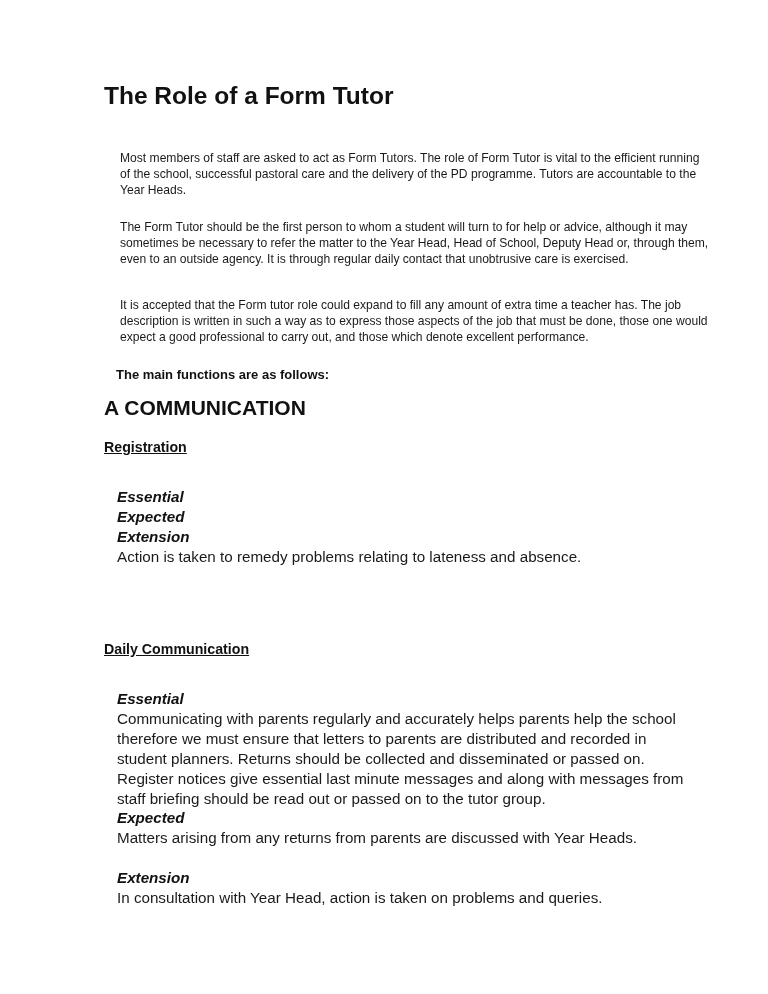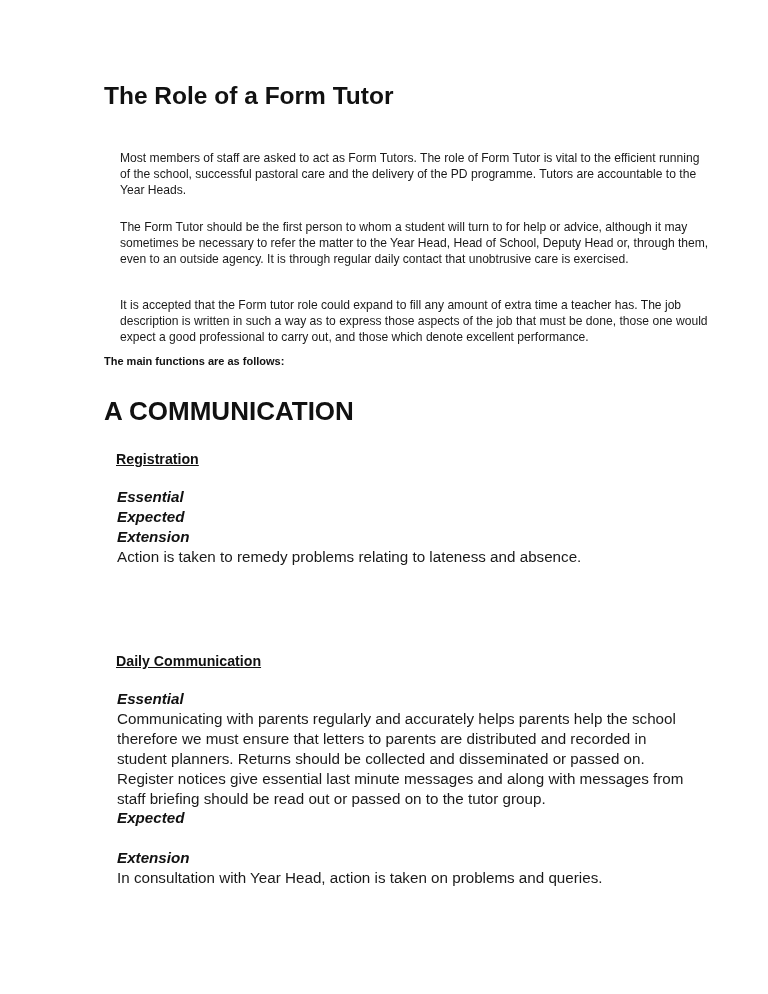--- a/index.html
+++ b/index.html
@@ -1,23 +1,23 @@
 <!DOCTYPE html>
 <html><head>
 <meta charset="utf-8">
 <style>
   html, body { margin: 0; padding: 0; background: #ffffff; }
   body { width: 768px; height: 994px; position: relative; overflow: hidden;
          font-family: "Liberation Sans", sans-serif; color: #111; }
   .page { position: absolute; left: 104px; top: 0; width: 580px; }
   .title { position: absolute; top: 82px; left: 0; margin: 0; font-size: 24.5px; font-weight: bold; white-space: nowrap; text-align: center; }
   .small { position: absolute; left: 0; margin: 16px; font-size: 12.1px; line-height: 16.2px; width: 590px; color: #1a1a1a; }
-  .h2 { position: absolute; left: 0; margin: 0; font-size: 11px; font-weight: bold; white-space: nowrap; }
-  .h1 { position: absolute; left: 0; margin: 0; font-size: 26px; font-weight: bold; white-space: nowrap; }
-  .sub { position: absolute; left: 0; margin: 12px; font-size: 14.2px; font-weight: bold; text-decoration: underline; white-space: nowrap; }
+  .h2 { position: absolute; left: 0; margin: 12px; font-size: 13px; font-weight: bold; white-space: nowrap; }
+  .h1 { position: absolute; left: 0; margin: 0; font-size: 21px; font-weight: bold; white-space: nowrap; }
+  .sub { position: absolute; left: 0; margin: 0; font-size: 14.2px; font-weight: bold; text-decoration: underline; white-space: nowrap; }
   .block { position: absolute; left: 0; margin: 13px; font-size: 15.2px; line-height: 19.9px; width: 580px; }
   .lbl { font-weight: bold; font-style: italic; display: block; }
   .txt { display: block; color: #1a1a1a; }
 </style>
 </head>
 <body>
 
 <div class="page">
   <h1 class="title">The Role of a Form Tutor</h1>
 
@@ -37,16 +37,17 @@
     <span class="lbl">Extension</span>
     <span class="txt">Action is taken to remedy problems relating to lateness and absence.</span>
   </div>
 
   <h3 class="sub" style="top:641px;text-decoration:underline;">Daily Communication</h3>
 
   <div class="block" style="top:676px;">
     <span class="lbl">Essential</span>
     <span class="txt">Communicating with parents regularly and accurately helps parents help the school therefore we must ensure that letters to parents are distributed and recorded in student planners.  Returns should be collected and disseminated or passed on. Register notices give essential last minute messages and along with messages from staff briefing should be read out or passed on to the tutor group.</span>
     <span class="lbl">Expected</span>
+    <span class="txt">Matters arising from any returns from parents are discussed with Year Heads.</span>
     <span class="lbl" style="margin-top:19.9px;">Extension</span>
     <span class="txt">In consultation with Year Head, action is taken on problems and queries.</span>
   </div>
 </div>
 
 </body></html>

